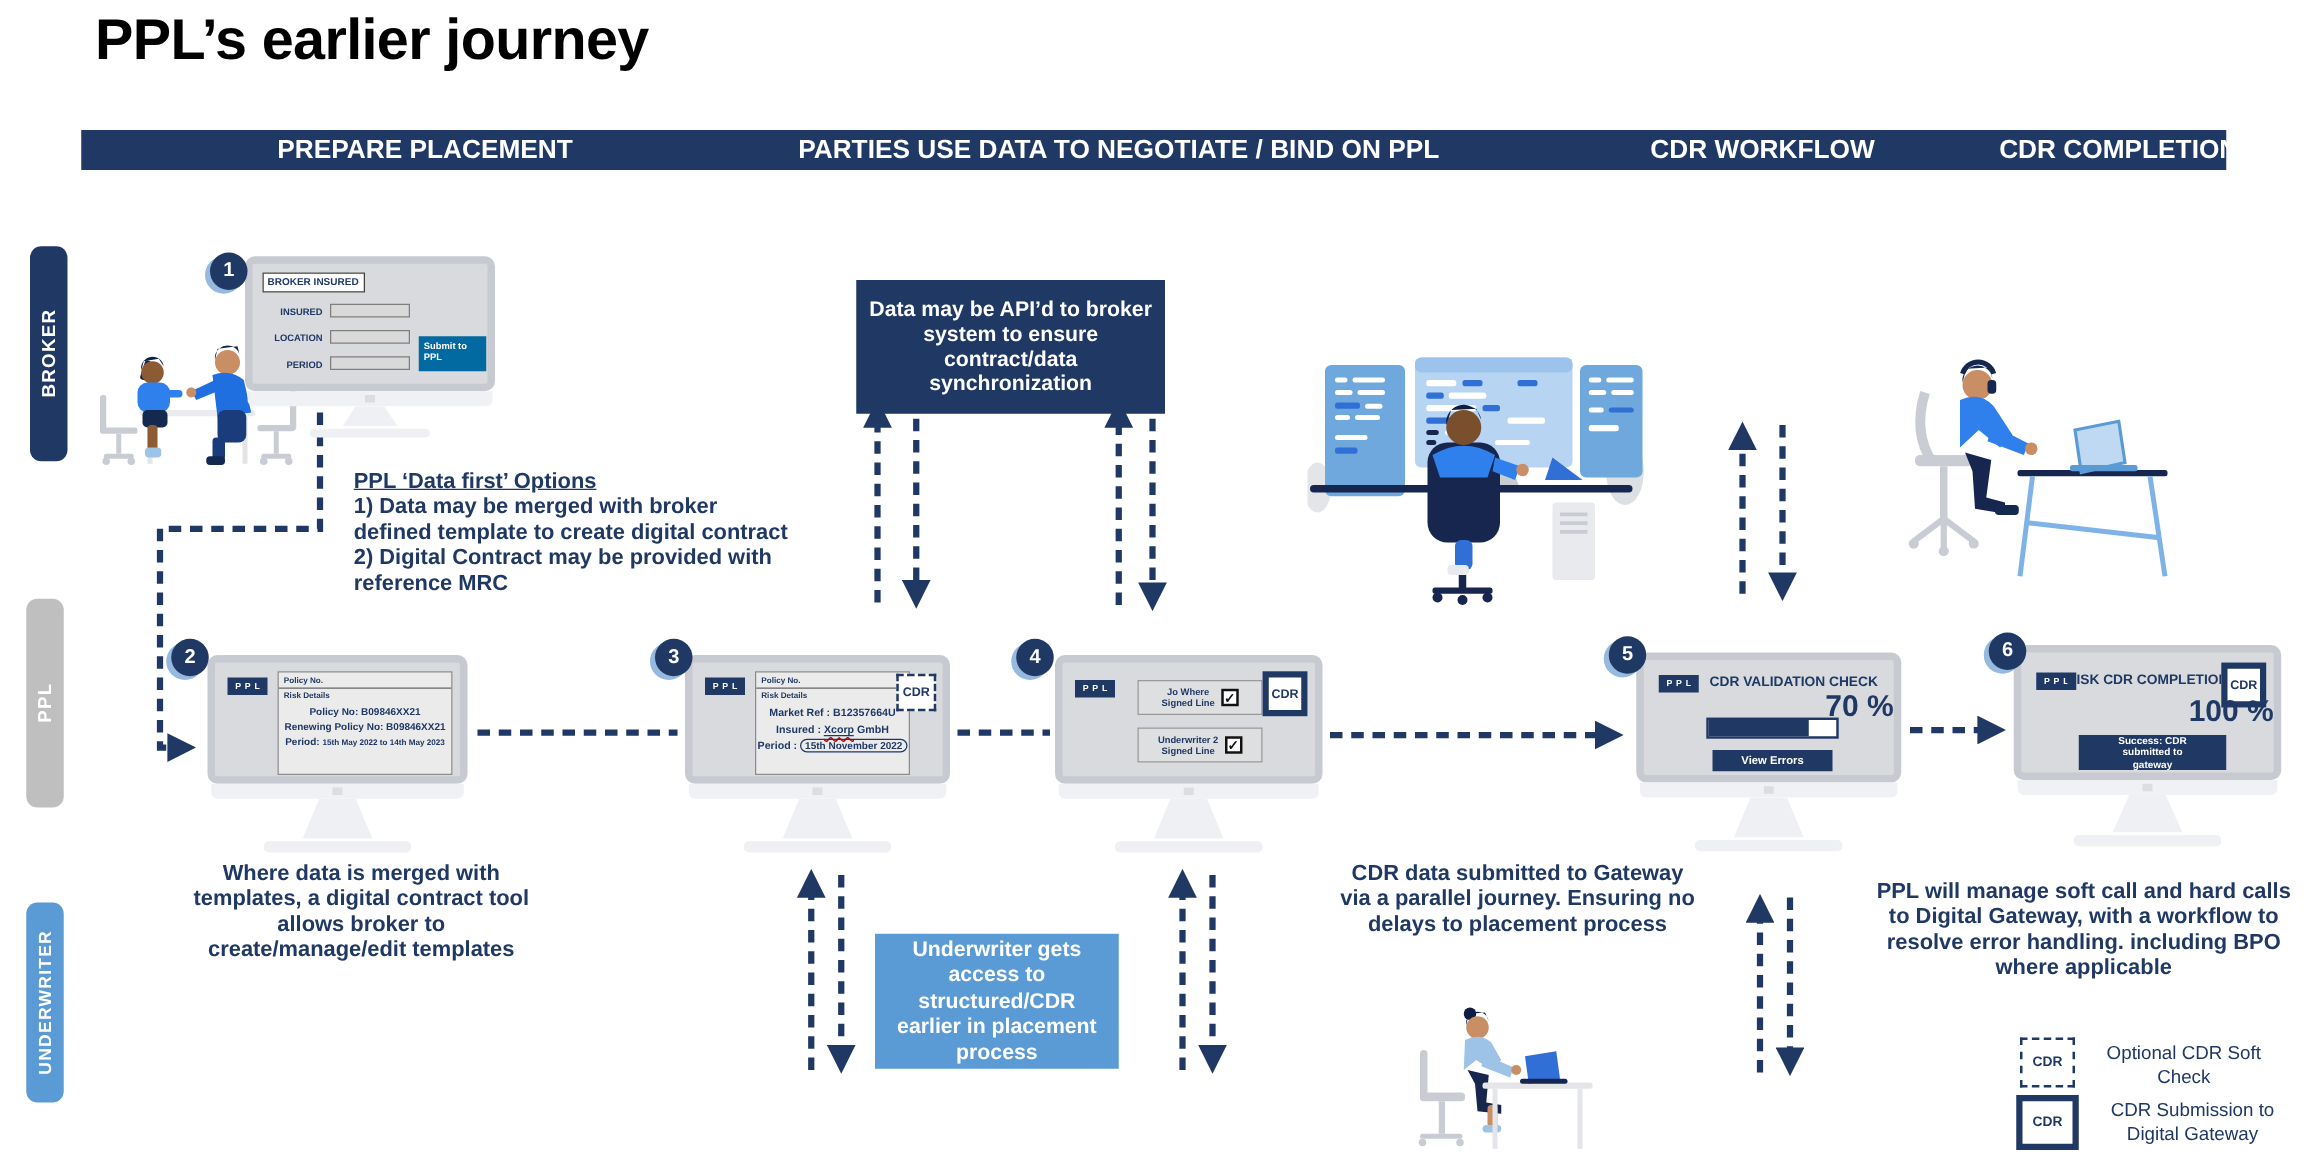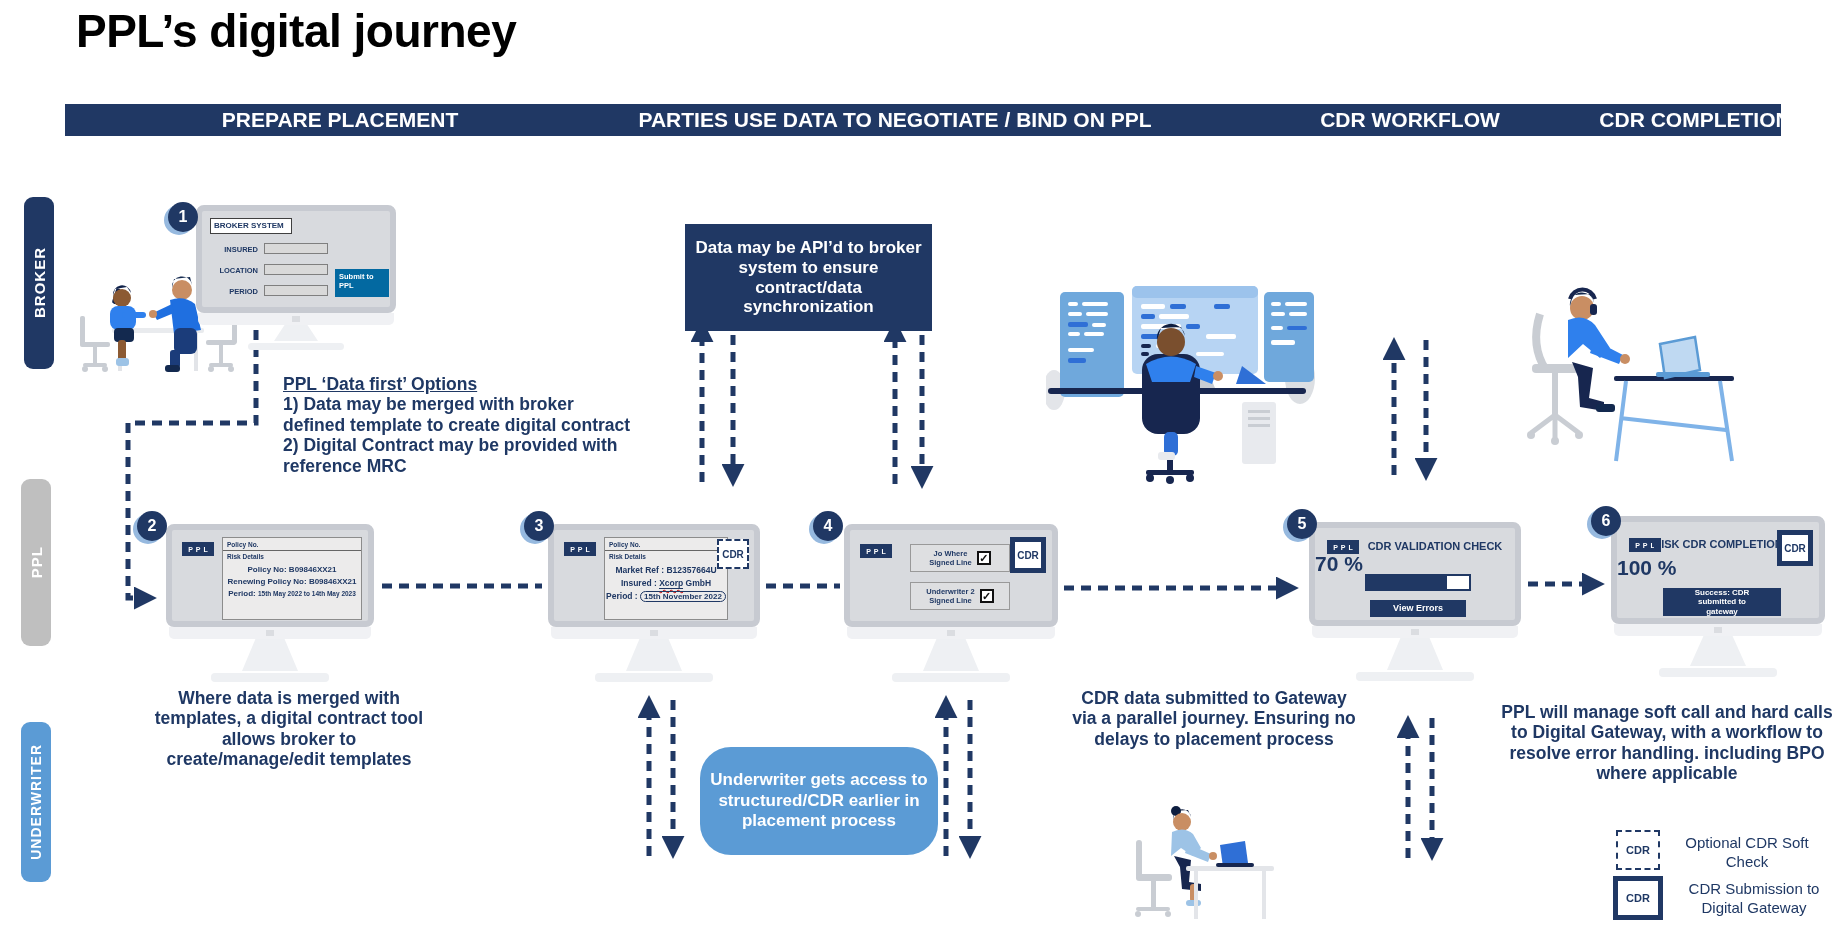--- a/index.html
+++ b/index.html
@@ -62,38 +62,38 @@
   .submit-btn  { position:absolute; background:#0369a1; color:#fff; font-weight:bold; font-size:7.5px;
                  line-height:1.25; padding:3px 4px; text-align:left; }
 
   .signed-row { position:absolute; left:60px; width:100px; height:28px; background:#DEDFE1; border:1px solid #999;
                 display:flex; align-items:center; justify-content:center; gap:5px; }
   .signed-txt { font-size:7.5px; font-weight:bold; color:#1F3864; text-align:center; line-height:1.2; }
   .checkbox { width:14px; height:14px; background:#fff; border:2px solid #111; color:#111;
               font-size:11px; font-weight:bold; display:flex; align-items:center; justify-content:center; }
 
   .v-title { position:absolute; width:100%; text-align:center; color:#1F3864; font-weight:bold; font-size:11px; }
-  .v-pct   { position:absolute; width:100%; text-align:left; color:#1F3864; font-weight:bold; font-size:21px; }
+  .v-pct   { position:absolute; width:100%; text-align:right; color:#1F3864; font-weight:bold; font-size:24px; }
   .progress { position:absolute; left:50px; top:46px; width:106px; height:17px; background:#fff; border:2px solid #203864; }
   .progress .fill { height:100%; width:78%; background:#203864; }
   .mini-btn { position:absolute; background:#203864; color:#fff; font-weight:bold; text-align:center;
               display:flex; align-items:center; justify-content:center; line-height:1.2; }
 
   .legend-box { position:absolute; z-index:2; background:#fff; color:#1F3864; font-weight:bold; font-size:11px;
                 display:flex; align-items:center; justify-content:center; }
   .legend-label { position:absolute; z-index:2; color:#1F3864; font-size:15px; line-height:1.25; text-align:center; }
 
   .illus { position:absolute; z-index:1; }
 </style>
 </head>
 <body>
 
 <div class="canvas">
 
-  <div class="title">PPL’s digital journey</div>
+  <div class="title">PPL’s earlier journey</div>
 
   <div class="phase-bar">
     <div class="phase-label phase1">PREPARE PLACEMENT</div>
     <div class="phase-label phase2">PARTIES USE DATA TO NEGOTIATE / BIND ON PPL</div>
     <div class="phase-label phase3">CDR WORKFLOW</div>
     <div class="phase-label phase4">CDR COMPLETION</div>
   </div>
 
   <div class="pill pill-broker">
       <span>BROKER</span>
@@ -128,21 +128,21 @@
       <path d="M1394,475 V344" marker-end="url(#arr)"></path>
       <path d="M1426,340 V474" marker-end="url(#arr)"></path>
       <path d="M1408,858 V722" marker-end="url(#arr)"></path>
       <path d="M1432,718 V854" marker-end="url(#arr)"></path>
     </g>
   </svg>
 
   <div class="badge" style="left:168px; top:202px;">1</div>
   <div class="mon" style="left:196px; top:205px;">
     <div class="screen" style="width:200px; height:108px;">
-      <div style="position:absolute; left:8px; top:7px; width:82px; height:16px; background:#fff; border:1.5px solid #404040; font-size:8px; font-weight:bold; color:#1F3864; line-height:13px; padding-left:3px;">BROKER SYSTEM</div>
+      <div style="position:absolute; left:8px; top:7px; width:82px; height:16px; background:#fff; border:1.5px solid #404040; font-size:8px; font-weight:bold; color:#1F3864; line-height:13px; padding-left:3px;">BROKER INSURED</div>
       <div class="field-label" style="left:8px; top:34px;">INSURED</div>
       <div class="field-input" style="left:62px; top:32px;"></div>
       <div class="field-label" style="left:8px; top:55px;">LOCATION</div>
       <div class="field-input" style="left:62px; top:53px;"></div>
       <div class="field-label" style="left:8px; top:76px;">PERIOD</div>
       <div class="field-input" style="left:62px; top:74px;"></div>
       <div class="submit-btn" style="left:133px; top:58px; width:54px; height:28px;">Submit to PPL</div>
     </div>
     <div class="chin" style="width:196px;"></div>
     <div class="stand" style="width:44px; height:16px;"></div>
@@ -254,21 +254,21 @@
         </div>
         <div class="checkbox">✓</div>
       </div>
       <div class="cdr-box cdr-solid" style="right:6px; top:7px; width:36px; height:36px;">CDR</div>
     </div>
     <div class="chin" style="width:208px;"></div>
     <div class="stand" style="width:56px; height:32px;"></div>
     <div class="base" style="width:118px;"></div>
   </div>
 
-  <div class="blue-box" style="left:700px; top:747px; width:238px; height:108px; padding:20px 10px;border-radius:31px;">Underwriter gets access to structured/CDR earlier in placement process</div>
+  <div class="blue-box" style="left:700px; top:747px; width:195px; height:108px; padding:20px 10px;">Underwriter gets access to structured/CDR earlier in placement process</div>
 
   <div class="cap" style="left:1068px; top:688px; width:292px;">CDR data submitted to Gateway via a parallel journey. Ensuring no delays to placement process</div>
 
   <svg class="illus" style="left:1046px; top:270px;" width="270" height="215" viewBox="0 0 270 215">
     <ellipse cx="254" cy="108" rx="15" ry="26" fill="#DCDFE3"></ellipse>
     <ellipse cx="8" cy="120" rx="11" ry="20" fill="#E3E5E9"></ellipse>
     <rect x="14" y="22" width="64" height="105" rx="5" fill="#6FA8DC"></rect>
     <g fill="#FFFFFF">
       <rect x="22" y="32" width="10" height="4" rx="2"></rect>
         <rect x="36" y="32" width="26" height="4" rx="2"></rect>

